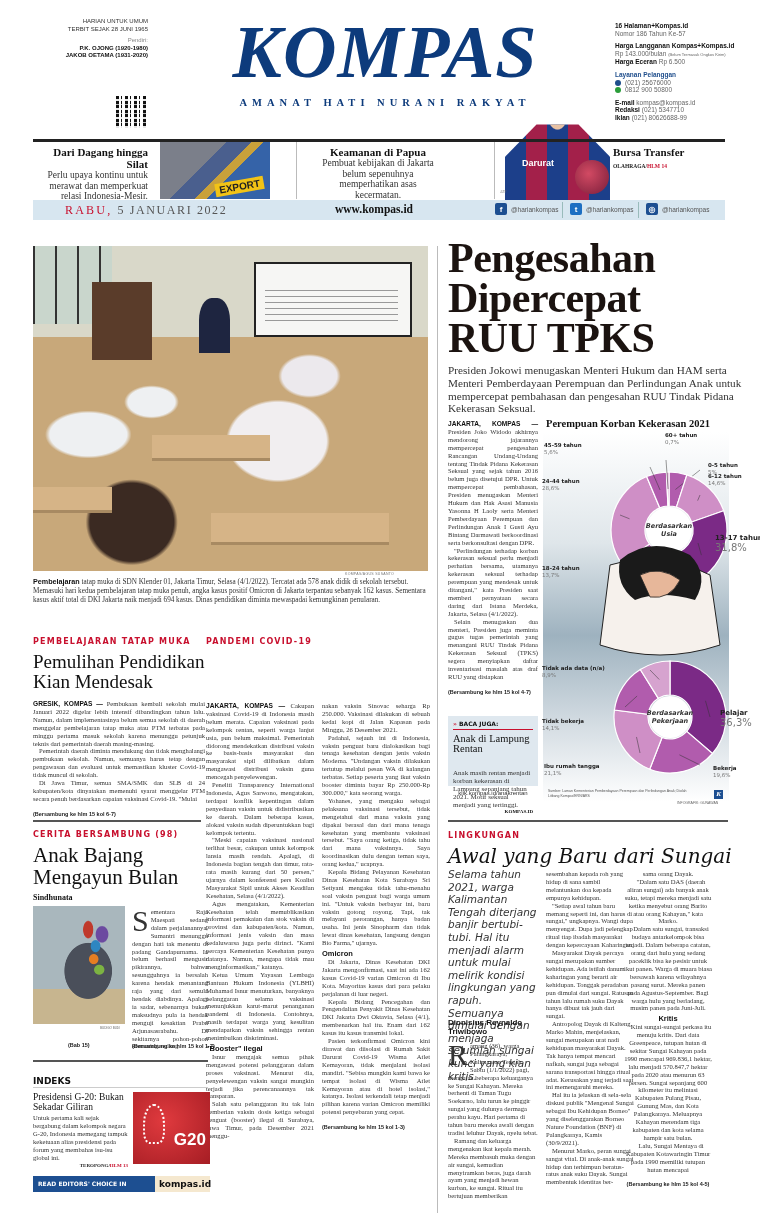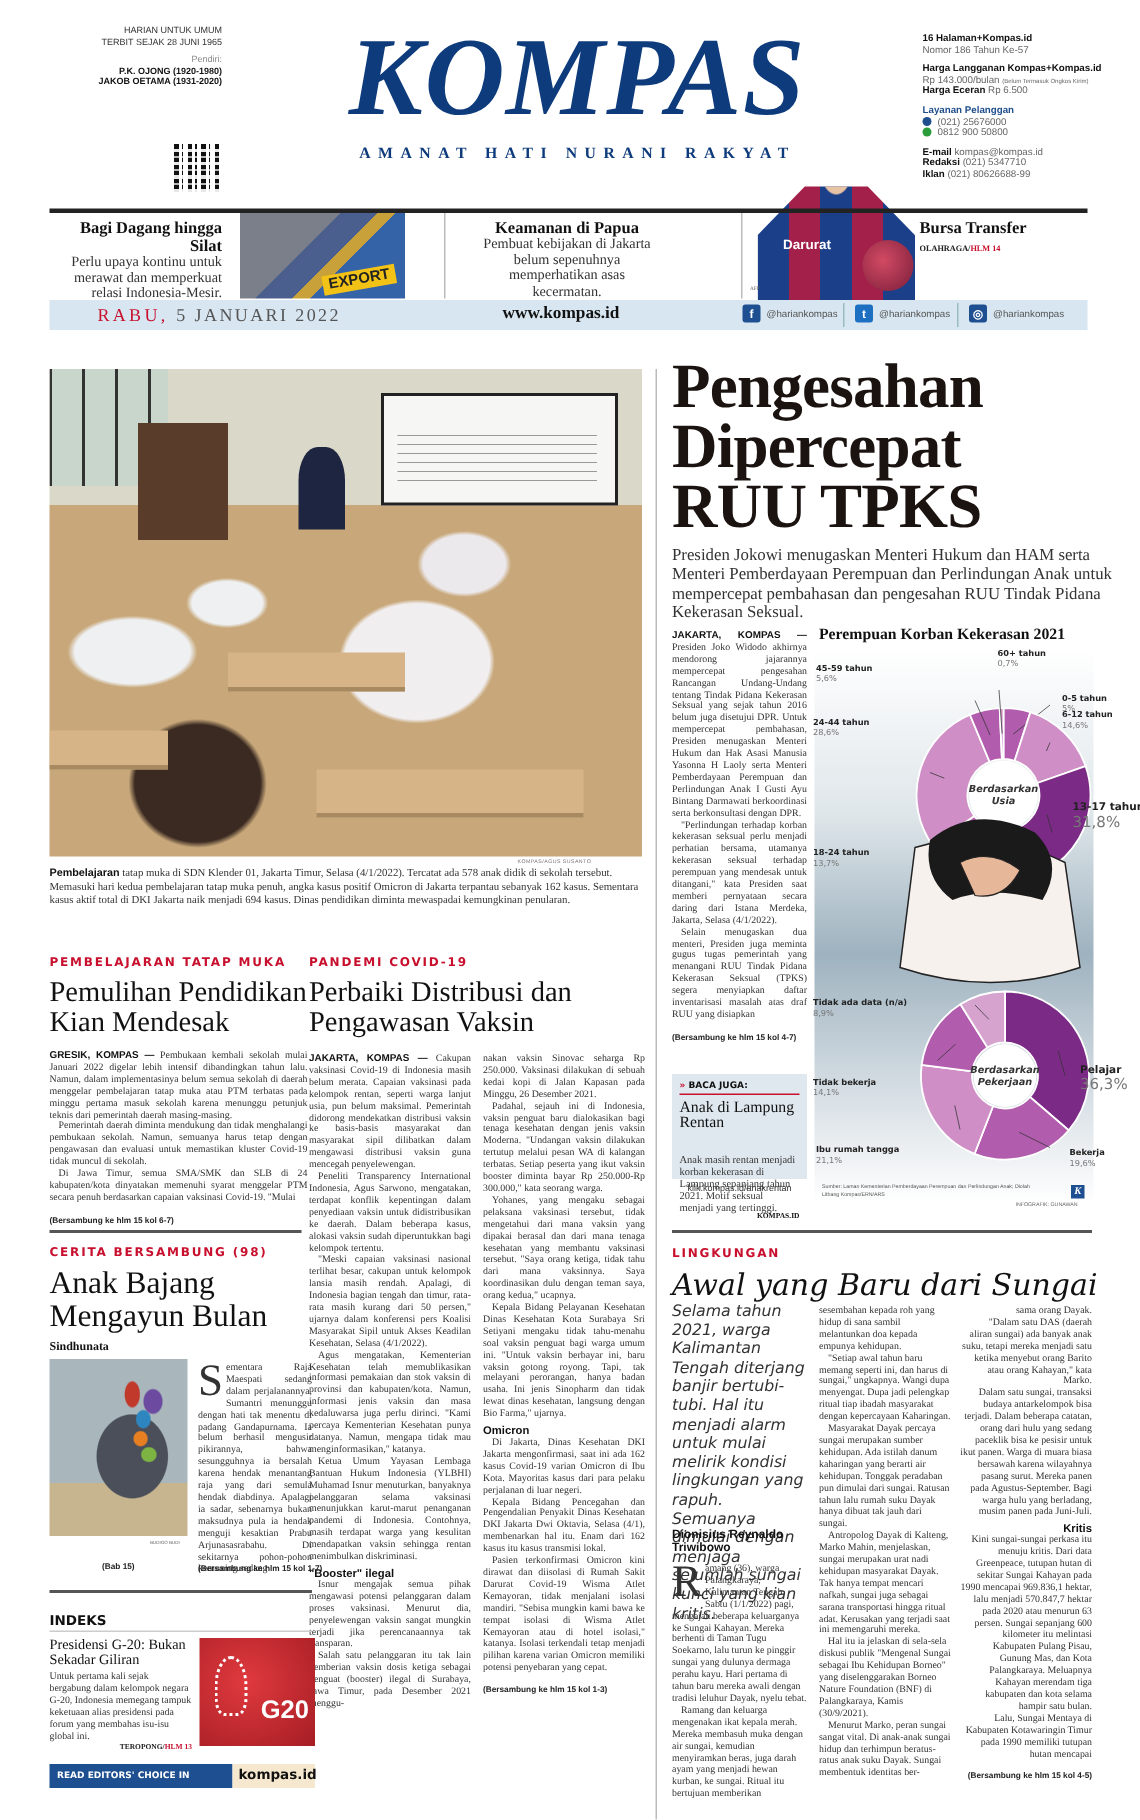--- a/index.html
+++ b/index.html
@@ -144,21 +144,21 @@
   <div><span class="ic-wa"></span><span>0812 900 50800</span></div>
   <div class="sp"></div>
   <div><b>E-mail</b> <span>kompas@kompas.id</span></div>
   <div><b>Redaksi</b> <span>(021) 5347710</span></div>
   <div><b>Iklan</b> <span>(021) 80626688-99</span></div>
 </div>
 
 <div class="abs topline"></div>
 
 <div class="abs teaser t1">
-  <h4>Bagi Dagang hingga Silat</h4>
+  <h4>Dari Dagang hingga Silat</h4>
   <div>Perlu upaya kontinu untuk merawat dan memperkuat relasi Indonesia-Mesir.</div>
   <div class="ref"><span style="color:#222">INTERNASIONAL/</span><span>HLM 4</span></div>
 </div>
 <div class="abs expimg">
     <span class="exp">EXPORT</span>
   </div>
 <div class="abs vsep" style="left:296px"></div>
 <div class="abs teaser t2">
   <h4>Keamanan di Papua</h4>
   <div>Pembuat kebijakan di Jakarta belum sepenuhnya memperhatikan asas kecermatan.</div>
@@ -302,21 +302,20 @@
     <p style="text-indent:0"><b class="dl">GRESIK, KOMPAS —</b> <span>Pembukaan kembali sekolah mulai Januari 2022 digelar lebih intensif dibandingkan tahun lalu. Namun, dalam implementasinya belum semua sekolah di daerah menggelar pembelajaran tatap muka atau PTM terbatas pada minggu pertama masuk sekolah karena menunggu petunjuk teknis dari pemerintah daerah masing-masing.</span></p>
     <p>Pemerintah daerah diminta mendukung dan tidak menghalangi pembukaan sekolah. Namun, semuanya harus tetap dengan pengawasan dan evaluasi untuk memastikan kluster Covid-19 tidak muncul di sekolah.</p>
     <p>Di Jawa Timur, semua SMA/SMK dan SLB di 24 kabupaten/kota dinyatakan memenuhi syarat menggelar PTM secara penuh berdasarkan capaian vaksinasi Covid-19. "Mulai</p>
     <div class="cont" style="margin-top:8px">(Bersambung ke hlm 15 kol 6-7)</div>
   </div>
 </div>
 <div class="abs hsep" style="left:33px;top:820px;width:168px"></div>
 
 <div class="abs" style="left:206px;top:637px;width:225px">
   <div class="kicker">PANDEMI COVID-19</div>
-  <div class="hl" style="margin-top:6px">Perbaiki Distribusi dan Pengawasan Vaksin</div>
 </div>
 <div class="abs body" style="left:206px;top:702px;width:108px">
   <p style="text-indent:0"><b class="dl">JAKARTA, KOMPAS —</b> <span>Cakupan vaksinasi Covid-19 di Indonesia masih belum merata. Capaian vaksinasi pada kelompok rentan, seperti warga lanjut usia, pun belum maksimal. Pemerintah didorong mendekatkan distribusi vaksin ke basis-basis masyarakat dan masyarakat sipil dilibatkan dalam mengawasi distribusi vaksin guna mencegah penyelewengan.</span></p>
   <p>Peneliti Transparency International Indonesia, Agus Sarwono, mengatakan, terdapat konflik kepentingan dalam penyediaan vaksin untuk didistribusikan ke daerah. Dalam beberapa kasus, alokasi vaksin sudah diperuntukkan bagi kelompok tertentu.</p>
   <p>"Meski capaian vaksinasi nasional terlihat besar, cakupan untuk kelompok lansia masih rendah. Apalagi, di Indonesia bagian tengah dan timur, rata-rata masih kurang dari 50 persen," ujarnya dalam konferensi pers Koalisi Masyarakat Sipil untuk Akses Keadilan Kesehatan, Selasa (4/1/2022).</p>
   <p>Agus mengatakan, Kementerian Kesehatan telah memublikasikan informasi pemakaian dan stok vaksin di provinsi dan kabupaten/kota. Namun, informasi jenis vaksin dan masa kedaluwarsa juga perlu dirinci. "Kami percaya Kementerian Kesehatan punya datanya. Namun, mengapa tidak mau menginformasikan," katanya.</p>
   <p>Ketua Umum Yayasan Lembaga Bantuan Hukum Indonesia (YLBHI) Muhamad Isnur menuturkan, banyaknya pelanggaran selama vaksinasi menunjukkan karut-marut penanganan pandemi di Indonesia. Contohnya, masih terdapat warga yang kesulitan mendapatkan vaksin sehingga rentan menimbulkan diskriminasi.</p>
   <div class="sub">"Booster" ilegal</div>
   <p>Isnur mengajak semua pihak mengawasi potensi pelanggaran dalam proses vaksinasi. Menurut dia, penyelewengan vaksin sangat mungkin terjadi jika perencanaannya tak transparan.</p>
   <p>Salah satu pelanggaran itu tak lain pemberian vaksin dosis ketiga sebagai penguat (booster) ilegal di Surabaya, Jawa Timur, pada Desember 2021 menggu-</p>
@@ -371,21 +370,21 @@
   <p>Ramang dan keluarga mengenakan ikat kepala merah. Mereka membasuh muka dengan air sungai, kemudian menyiramkan beras, juga darah ayam yang menjadi hewan kurban, ke sungai. Ritual itu bertujuan memberikan</p>
 </div>
 <div class="abs body" style="left:546px;top:870px;width:88px;text-align:left">
   <p style="text-indent:0">sesembahan kepada roh yang hidup di sana sambil melantunkan doa kepada empunya kehidupan.</p>
   <p>"Setiap awal tahun baru memang seperti ini, dan harus di sungai," ungkapnya. Wangi dupa menyengat. Dupa jadi pelengkap ritual tiap ibadah masyarakat dengan kepercayaan Kaharingan.</p>
   <p>Masyarakat Dayak percaya sungai merupakan sumber kehidupan. Ada istilah danum kaharingan yang berarti air kehidupan. Tonggak peradaban pun dimulai dari sungai. Ratusan tahun lalu rumah suku Dayak hanya dibuat tak jauh dari sungai.</p>
   <p>Antropolog Dayak di Kalteng, Marko Mahin, menjelaskan, sungai merupakan urat nadi kehidupan masyarakat Dayak. Tak hanya tempat mencari nafkah, sungai juga sebagai sarana transportasi hingga ritual adat. Kerusakan yang terjadi saat ini memengaruhi mereka.</p>
   <p>Hal itu ia jelaskan di sela-sela diskusi publik "Mengenal Sungai sebagai Ibu Kehidupan Borneo" yang diselenggarakan Borneo Nature Foundation (BNF) di Palangkaraya, Kamis (30/9/2021).</p>
   <p>Menurut Marko, peran sungai sangat vital. Di anak-anak sungai hidup dan terhimpun beratus-ratus anak suku Dayak. Sungai membentuk identitas ber-</p>
 </div>
-<div class="abs body" style="left:640px;top:870px;width:88px;text-align:right">
+<div class="abs body" style="left:624px;top:870px;width:88px;text-align:center">
   <p style="text-indent:0">sama orang Dayak.</p>
   <p>"Dalam satu DAS (daerah aliran sungai) ada banyak anak suku, tetapi mereka menjadi satu ketika menyebut orang Barito atau orang Kahayan," kata Marko.</p>
   <p>Dalam satu sungai, transaksi budaya antarkelompok bisa terjadi. Dalam beberapa catatan, orang dari hulu yang sedang paceklik bisa ke pesisir untuk ikut panen. Warga di muara biasa bersawah karena wilayahnya pasang surut. Mereka panen pada Agustus-September. Bagi warga hulu yang berladang, musim panen pada Juni-Juli.</p>
   <div class="sub">Kritis</div>
   <p>Kini sungai-sungai perkasa itu menuju kritis. Dari data Greenpeace, tutupan hutan di sekitar Sungai Kahayan pada 1990 mencapai 969.836,1 hektar, lalu menjadi 570.847,7 hektar pada 2020 atau menurun 63 persen. Sungai sepanjang 600 kilometer itu melintasi Kabupaten Pulang Pisau, Gunung Mas, dan Kota Palangkaraya. Meluapnya Kahayan merendam tiga kabupaten dan kota selama hampir satu bulan.</p>
   <p>Lalu, Sungai Mentaya di Kabupaten Kotawaringin Timur pada 1990 memiliki tutupan hutan mencapai</p>
   <div class="cont" style="margin-top:8px">(Bersambung ke hlm 15 kol 4-5)</div>
 </div>
 
 </body></html>

